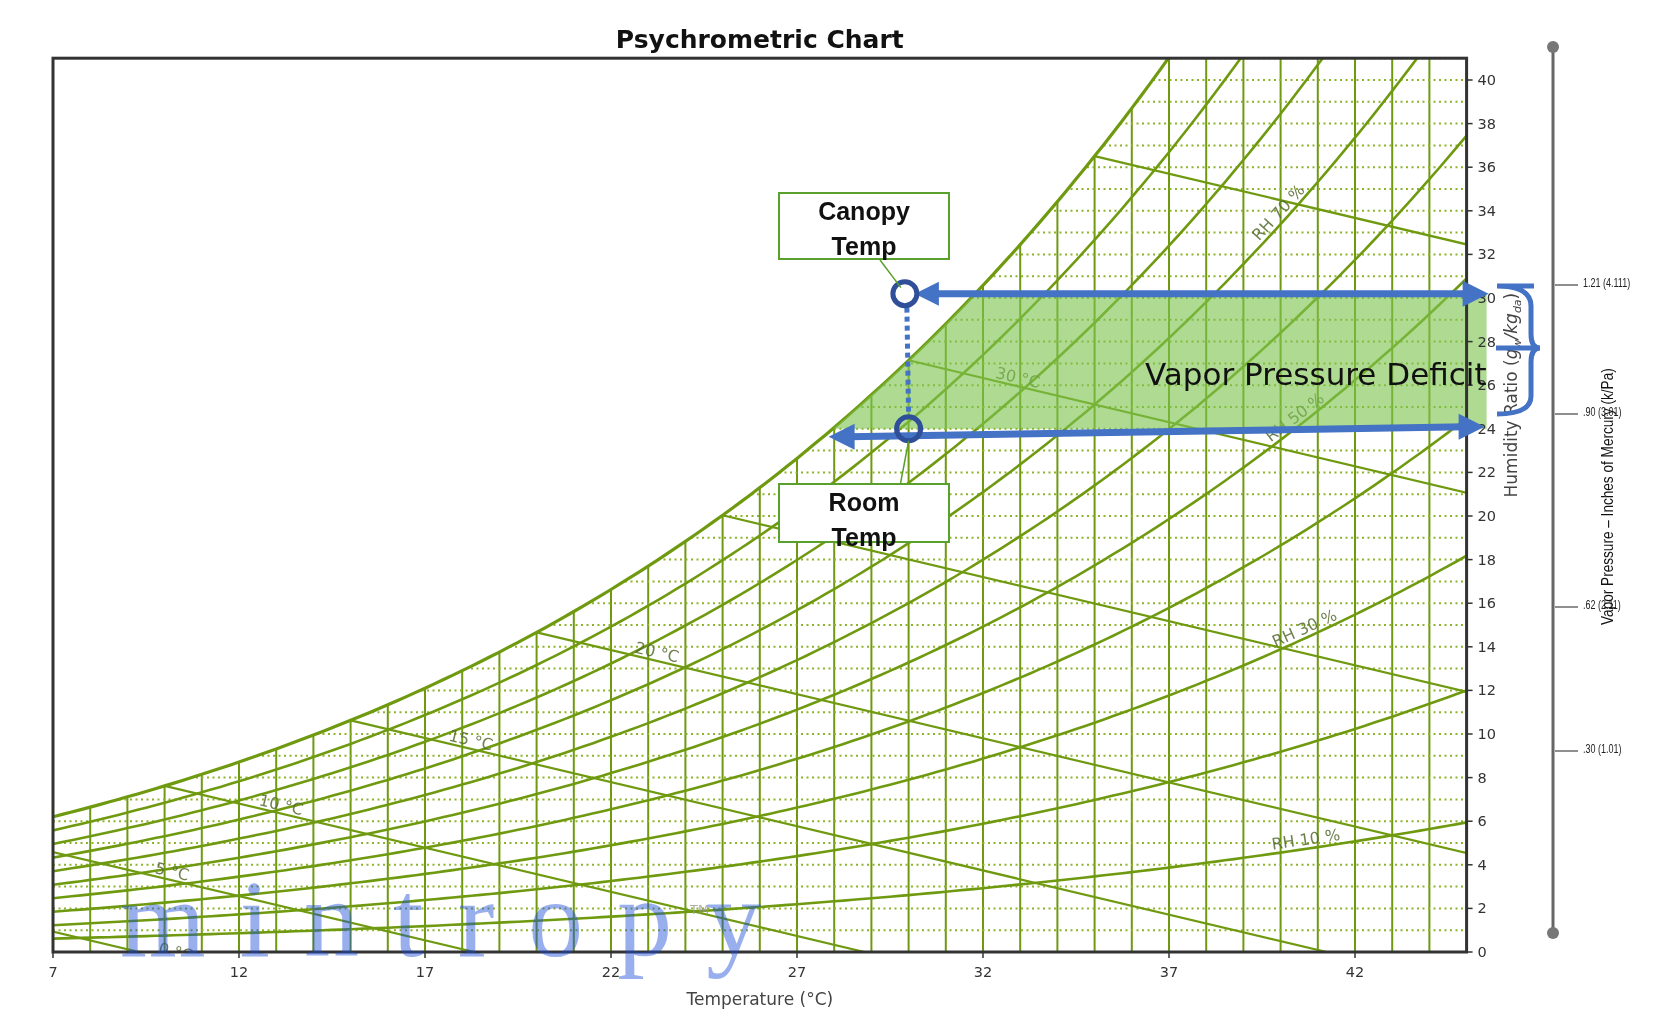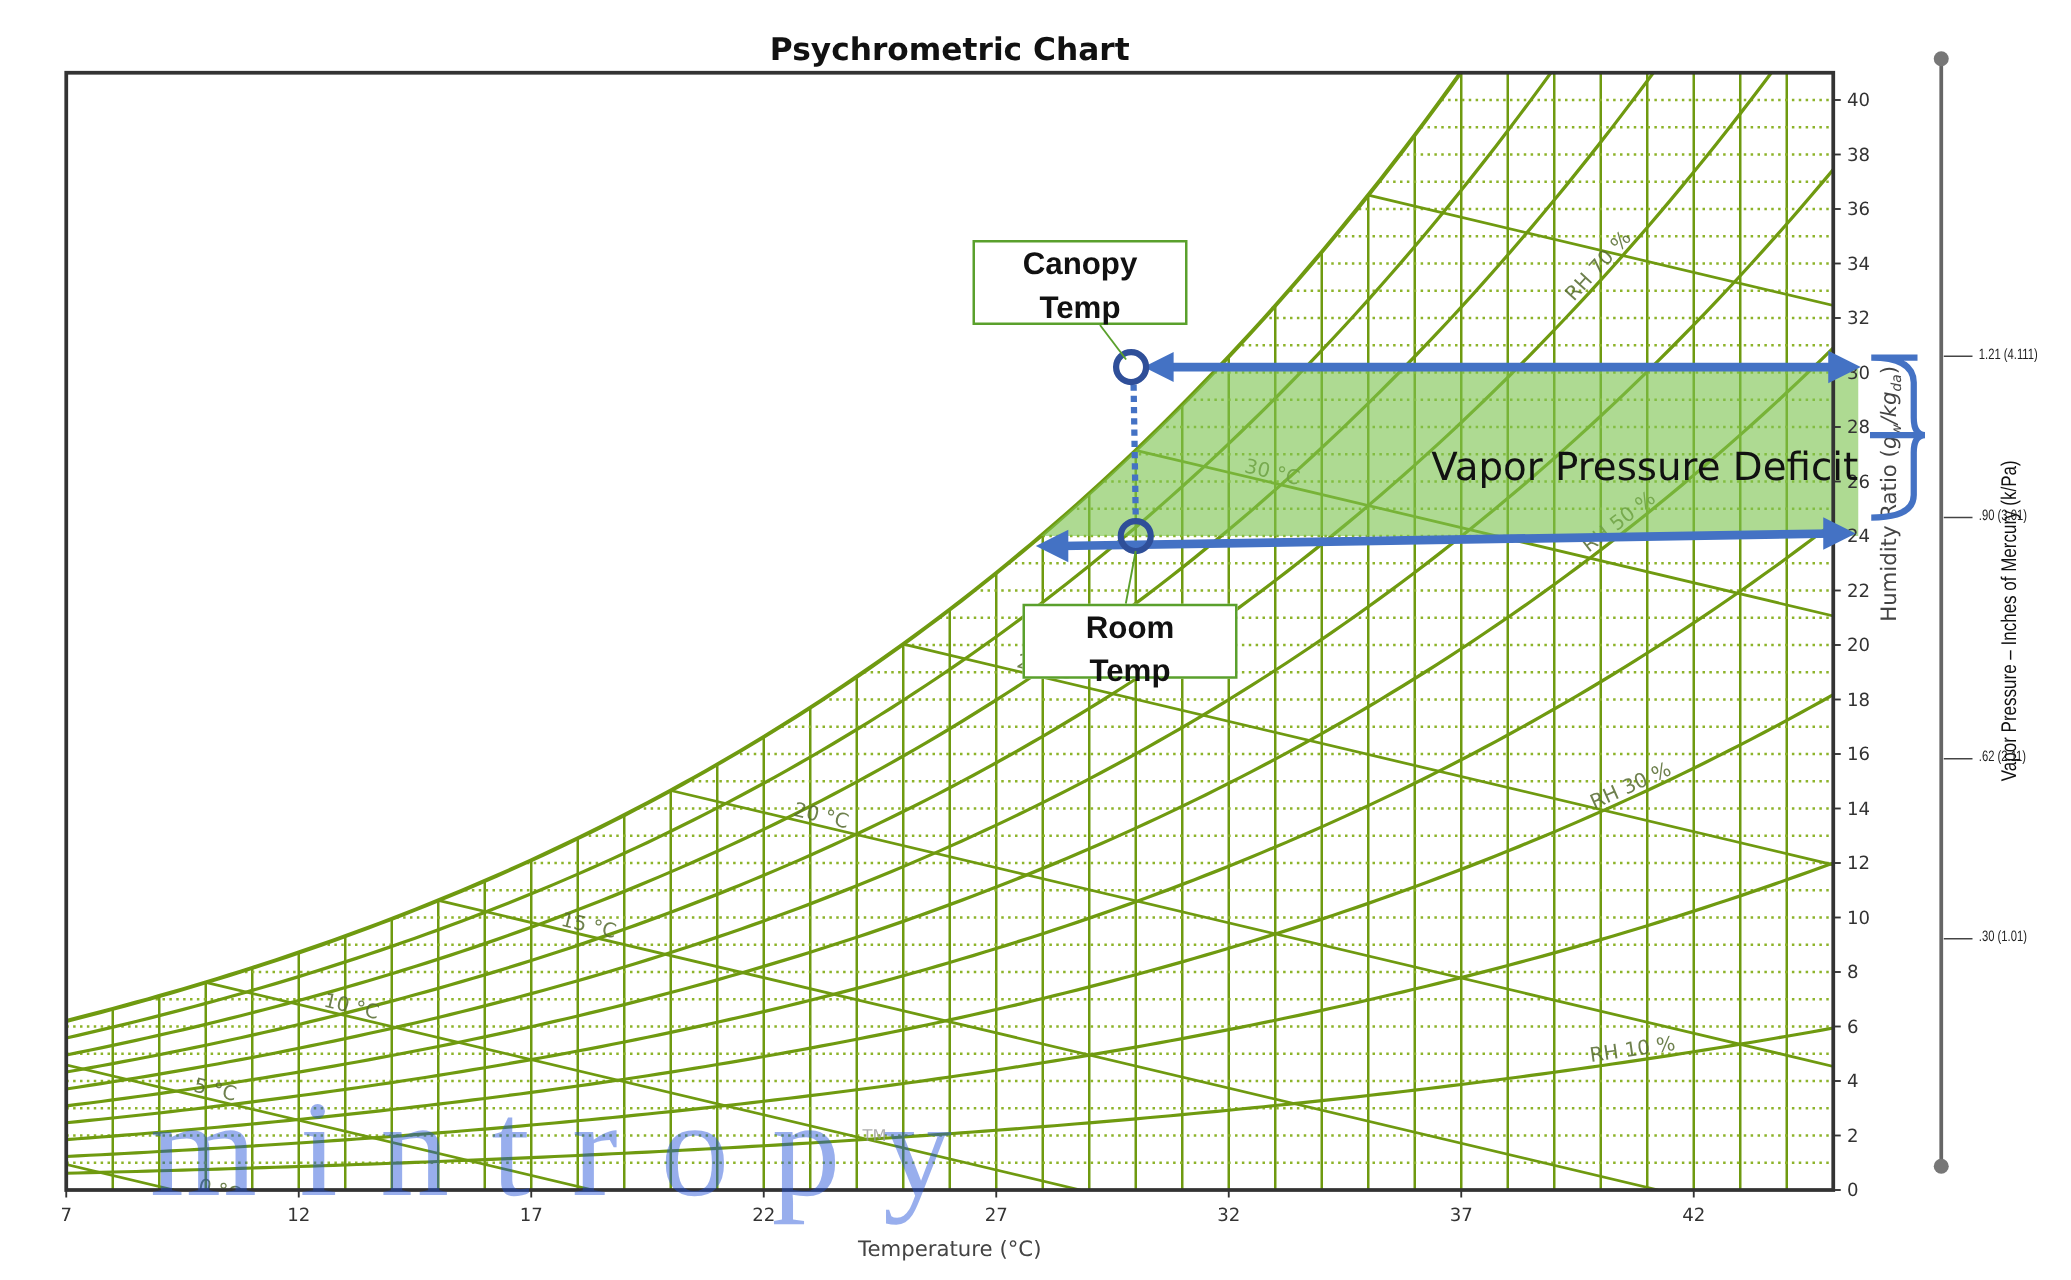--- a/index.html
+++ b/index.html
@@ -257,21 +257,21 @@
   </g>
 </svg>
 
 <div class="watermark" style="left:120px; top:856px;">mintropy</div>
 <div class="tm" style="left:690px; top:902px;">TM</div>
 
 <div class="callout-box" style="left:778px; top:192px; width:172px; height:68px;">
   <div>Canopy</div>
   <div>Temp</div>
 </div>
-<div class="callout-box" style="left:818px; top:483px; width:172px; height:60px;">
+<div class="callout-box" style="left:778px; top:483px; width:172px; height:60px;">
   <div>Room</div>
   <div>Temp</div>
 </div>
 
 <div class="vpd-text" style="left:1145px; top:330px;margin-top:26px;">Vapor Pressure Deficit</div>
 
 <div id="vp-labels">
     <div class="vp-scale-label" style="left: 1583px; top: 276px;">1.21 (4.111)</div>
     <div class="vp-scale-label" style="left: 1583px; top: 405px;">.90 (3.01)</div>
     <div class="vp-scale-label" style="left: 1583px; top: 598px;">.62 (2.11)</div>

